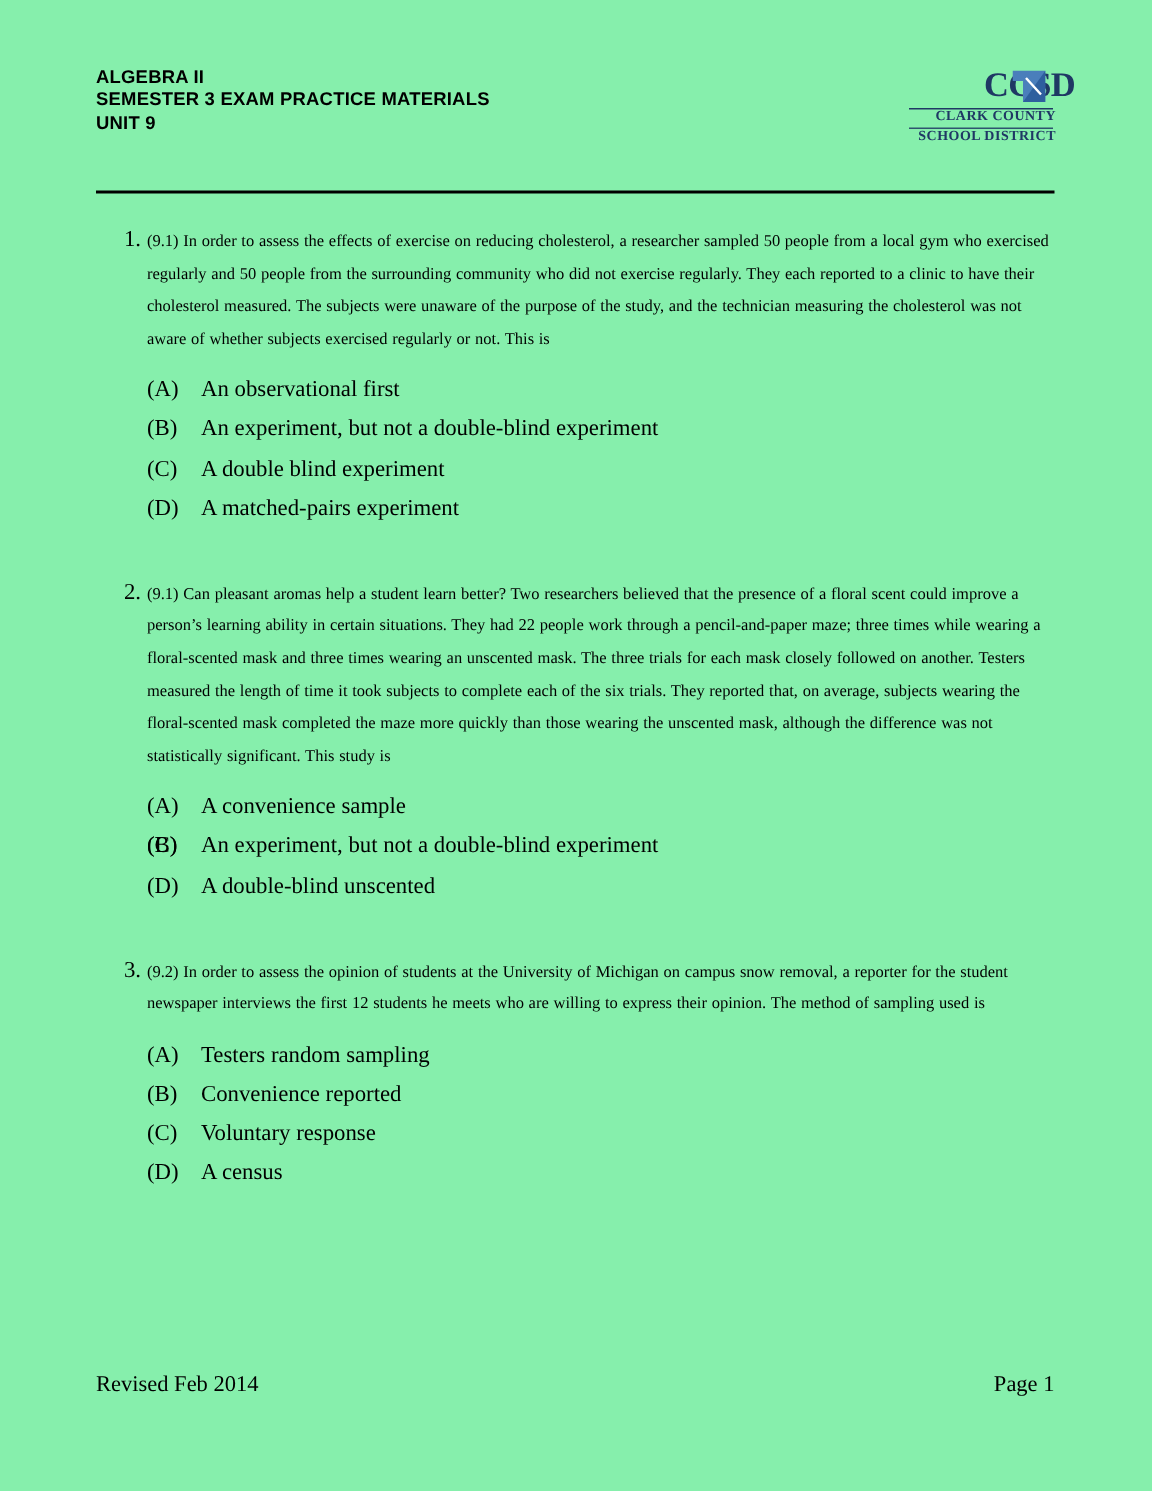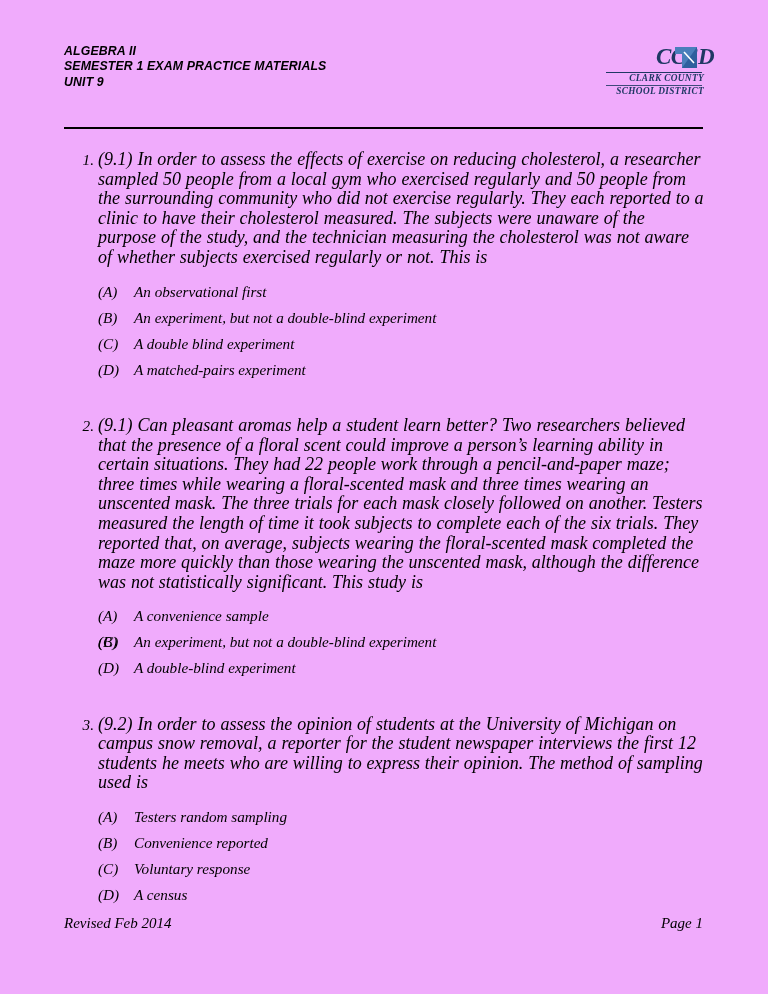--- a/index.html
+++ b/index.html
@@ -14,22 +14,21 @@
     font-family: "Liberation Serif", "DejaVu Serif", serif;
     color: #000000;
     overflow: hidden;
   }
 
   .page {
     position: absolute;
     left: 0; top: 0;
     width: 768px;
     height: 994px;
-    background: #f0abfc;
-    font-style: italic;
+    background: #86efac;
   }
 
   
   .header {
     position: absolute;
     left: 64px;
     top: 44px;
     width: 640px;
     height: 72px;
   }
@@ -132,21 +131,21 @@
   .q-num {
     position: absolute;
     left: 12px;
     top: 0;
     width: 18px;
     text-align: right;
     font-size: 15.2px;
     line-height: 19.6px;
   }
   .q-text {
-    font-size: 18px;
+    font-size: 11px;
     line-height: 19.6px;
     word-spacing: 0.4px;
   }
   .choices {
     margin-top: 14px;
     padding-left: 34px;
   }
   .choice {
     position: relative;
     padding-left: 36px;
@@ -187,21 +186,21 @@
   }
 </style>
 </head>
 <body>
 
 <div class="page">
 
   <div class="header">
     <div class="header-titles">
       <div>ALGEBRA II</div>
-      <div>SEMESTER 1 EXAM PRACTICE MATERIALS</div>
+      <div>SEMESTER 3 EXAM PRACTICE MATERIALS</div>
       <div>UNIT 9</div>
     </div>
 
     <div class="logo">
       <div class="logo-mark">
         <span class="logo-word">CCSD</span>
         <svg class="logo-nevada" viewBox="0 0 22 21">
           <polygon points="0,0 22,0 22,21 7,21 7,7 0,7" fill="#4a7ebb"></polygon>
           <polygon points="22,0 22,21 7,21" fill="#2e5f9e"></polygon>
           <line x1="9" y1="5" x2="19" y2="16" stroke="#ffffff" stroke-width="1.6"></line>
@@ -259,21 +258,21 @@
         </div>
         <div class="choice">
           <span class="choice-letter">(B)</span>
         </div>
         <div class="choice">
           <span class="choice-letter">(C)</span>
           <span>An experiment, but not a double-blind experiment</span>
         </div>
         <div class="choice">
           <span class="choice-letter">(D)</span>
-          <span>A double-blind experiment</span>
+          <span>A double-blind unscented</span>
         </div>
       </div>
     </div>
 
     <div class="gap-after-q2"></div>
 
     <div class="question-block">
       <div class="q-body">
         <span class="q-num">3.</span>
         <span class="q-text">(9.2) In order to assess the opinion of students at the University of Michigan on campus snow removal, a reporter for the student newspaper interviews the first 12 students he meets who are willing to express their opinion.  The method of sampling used is</span>

